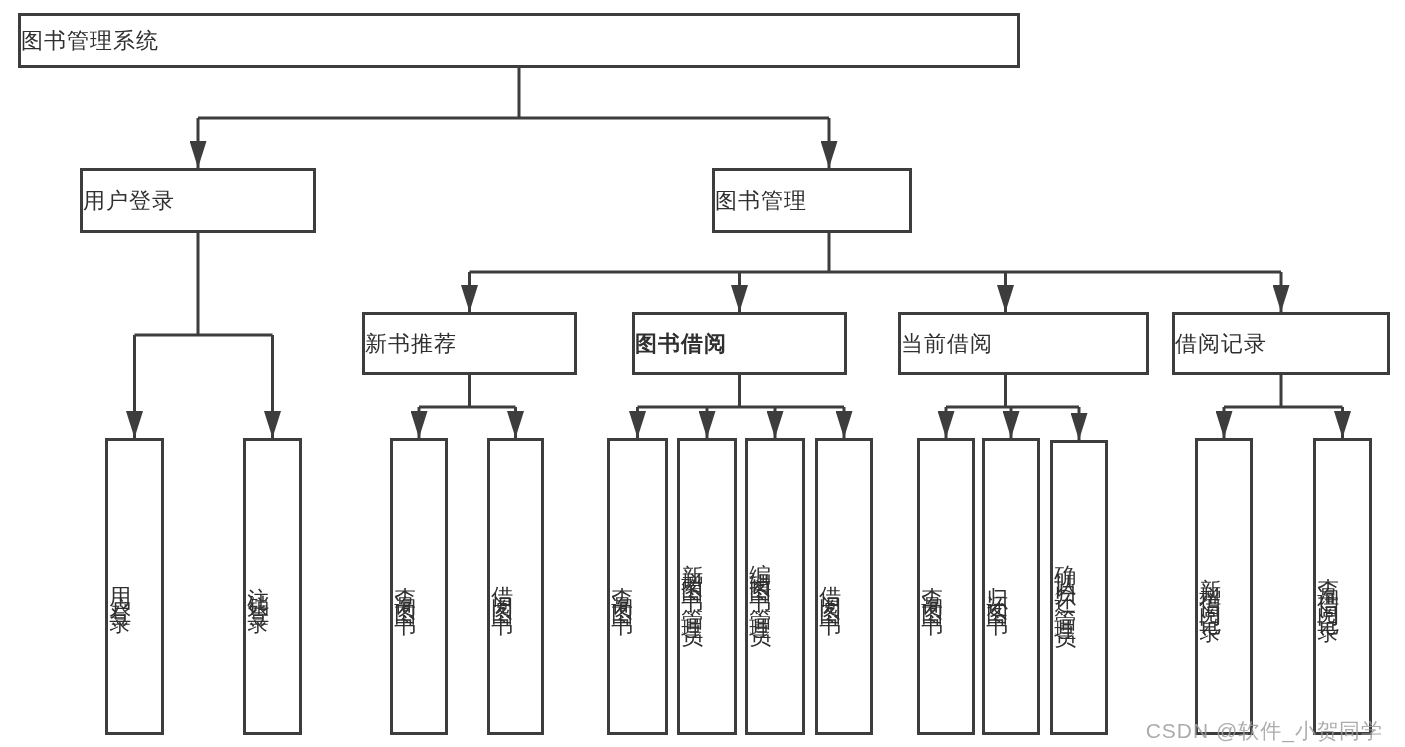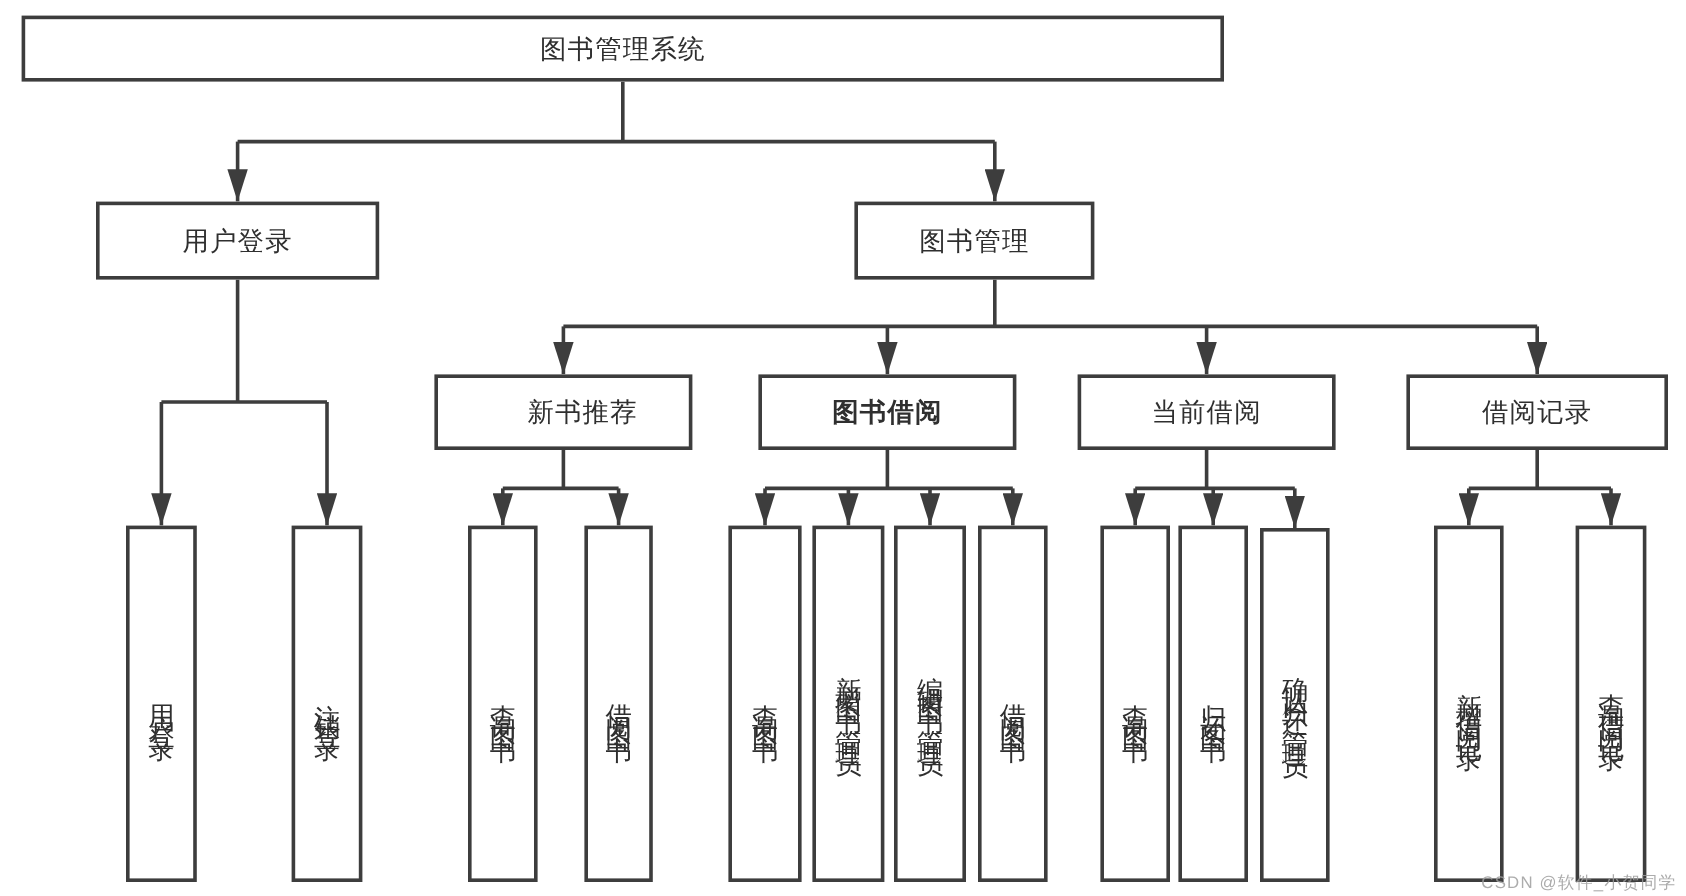--- a/index.html
+++ b/index.html
@@ -17,42 +17,41 @@
     fill:none;
   }
   svg.connector marker path { fill:var(--line,#3d3d3d); stroke:none; }
   .node {
     position:absolute;
     box-sizing:border-box;
     background:#ffffff;
     border:3px solid var(--line,#3d3d3d);
     display:flex;
     align-items:center;
-    justify-content:center;
     z-index:2;
     color:var(--text,#2f2f2f);
   }
   .node .hlabel {
     font-size:22px;
     letter-spacing:1px;
     white-space:nowrap;
   }
   .node .vlabel {
     writing-mode:vertical-rl;
     text-orientation:mixed;
     font-size:22px;
     letter-spacing:9px;
     line-height:1.1;
   }
   #watermark {
     position:absolute;
-    right:8px;
+    right:22px;
     bottom:2px;
     z-index:5;
-    font-size:14px;
+    font-size:21px;
     color:var(--wm,#9e9e9e);
     opacity:0.85;
     letter-spacing:1px;
     white-space:nowrap;
   }
 </style>
 </head>
 <body>
 
 <div id="stage">
@@ -102,27 +101,27 @@
     <span class="hlabel">图书管理系统</span>
   </div>
 
   <div class="node" style="left:80px; top:168px; width:236px; height:65px;">
     <span class="hlabel">用户登录</span>
   </div>
   <div class="node" style="left:712px; top:168px; width:200px; height:65px;">
     <span class="hlabel">图书管理</span>
   </div>
 
-  <div class="node" style="left:362px; top:312px; width:215px; height:63px;padding-left:32px;">
+  <div class="node" style="left:362px; top:312px; width:215px; height:63px;">
     <span class="hlabel">新书推荐</span>
   </div>
   <div class="node" style="left:632px; top:312px; width:215px; height:63px;font-weight:bold;">
     <span class="hlabel">图书借阅</span>
   </div>
-  <div class="node" style="left:898px; top:312px; width:215px; height:63px;">
+  <div class="node" style="left:898px; top:312px; width:251px; height:63px;">
     <span class="hlabel">当前借阅</span>
   </div>
   <div class="node" style="left:1172px; top:312px; width:218px; height:63px;">
     <span class="hlabel">借阅记录</span>
   </div>
 
   <div class="node" style="left:105px; top:438px; width:59px; height:297px;">
     <span class="vlabel">用户登录</span>
   </div>
   <div class="node" style="left:243px; top:438px; width:59px; height:297px;">

